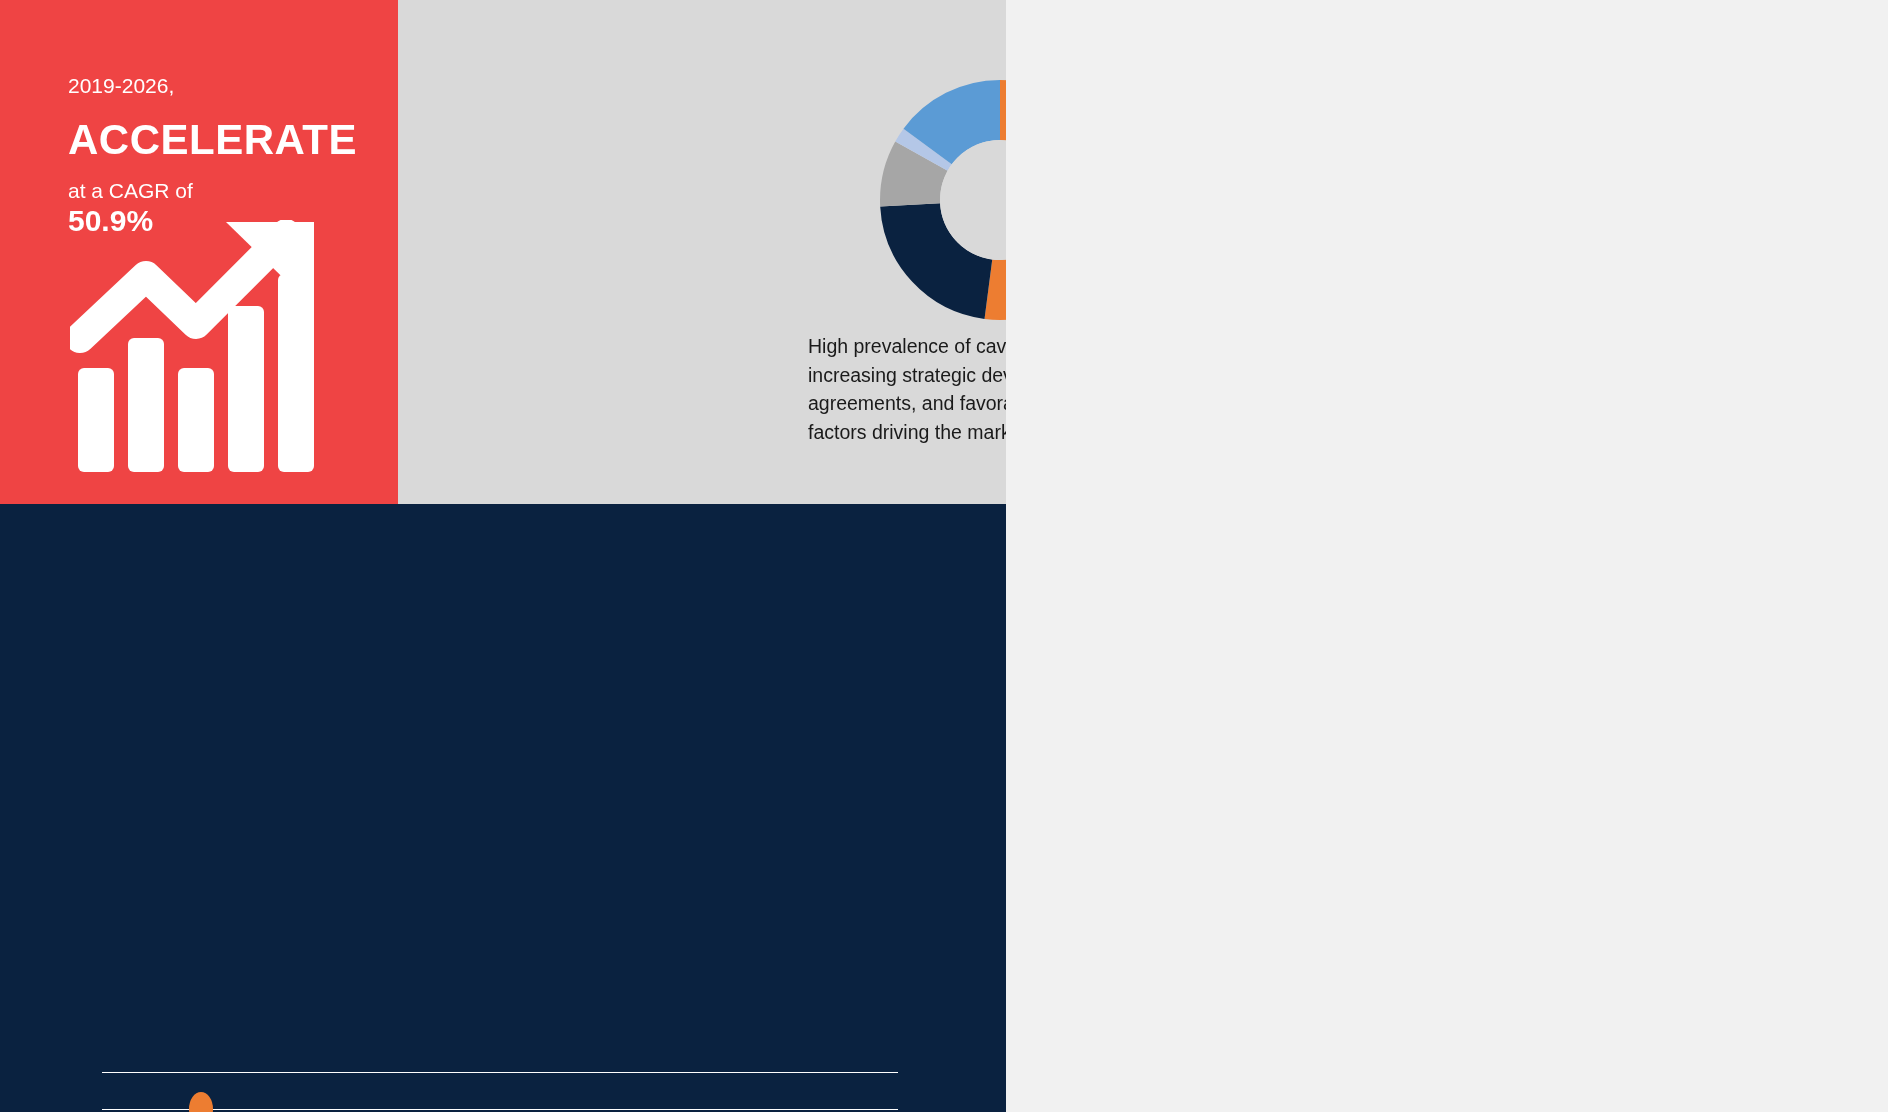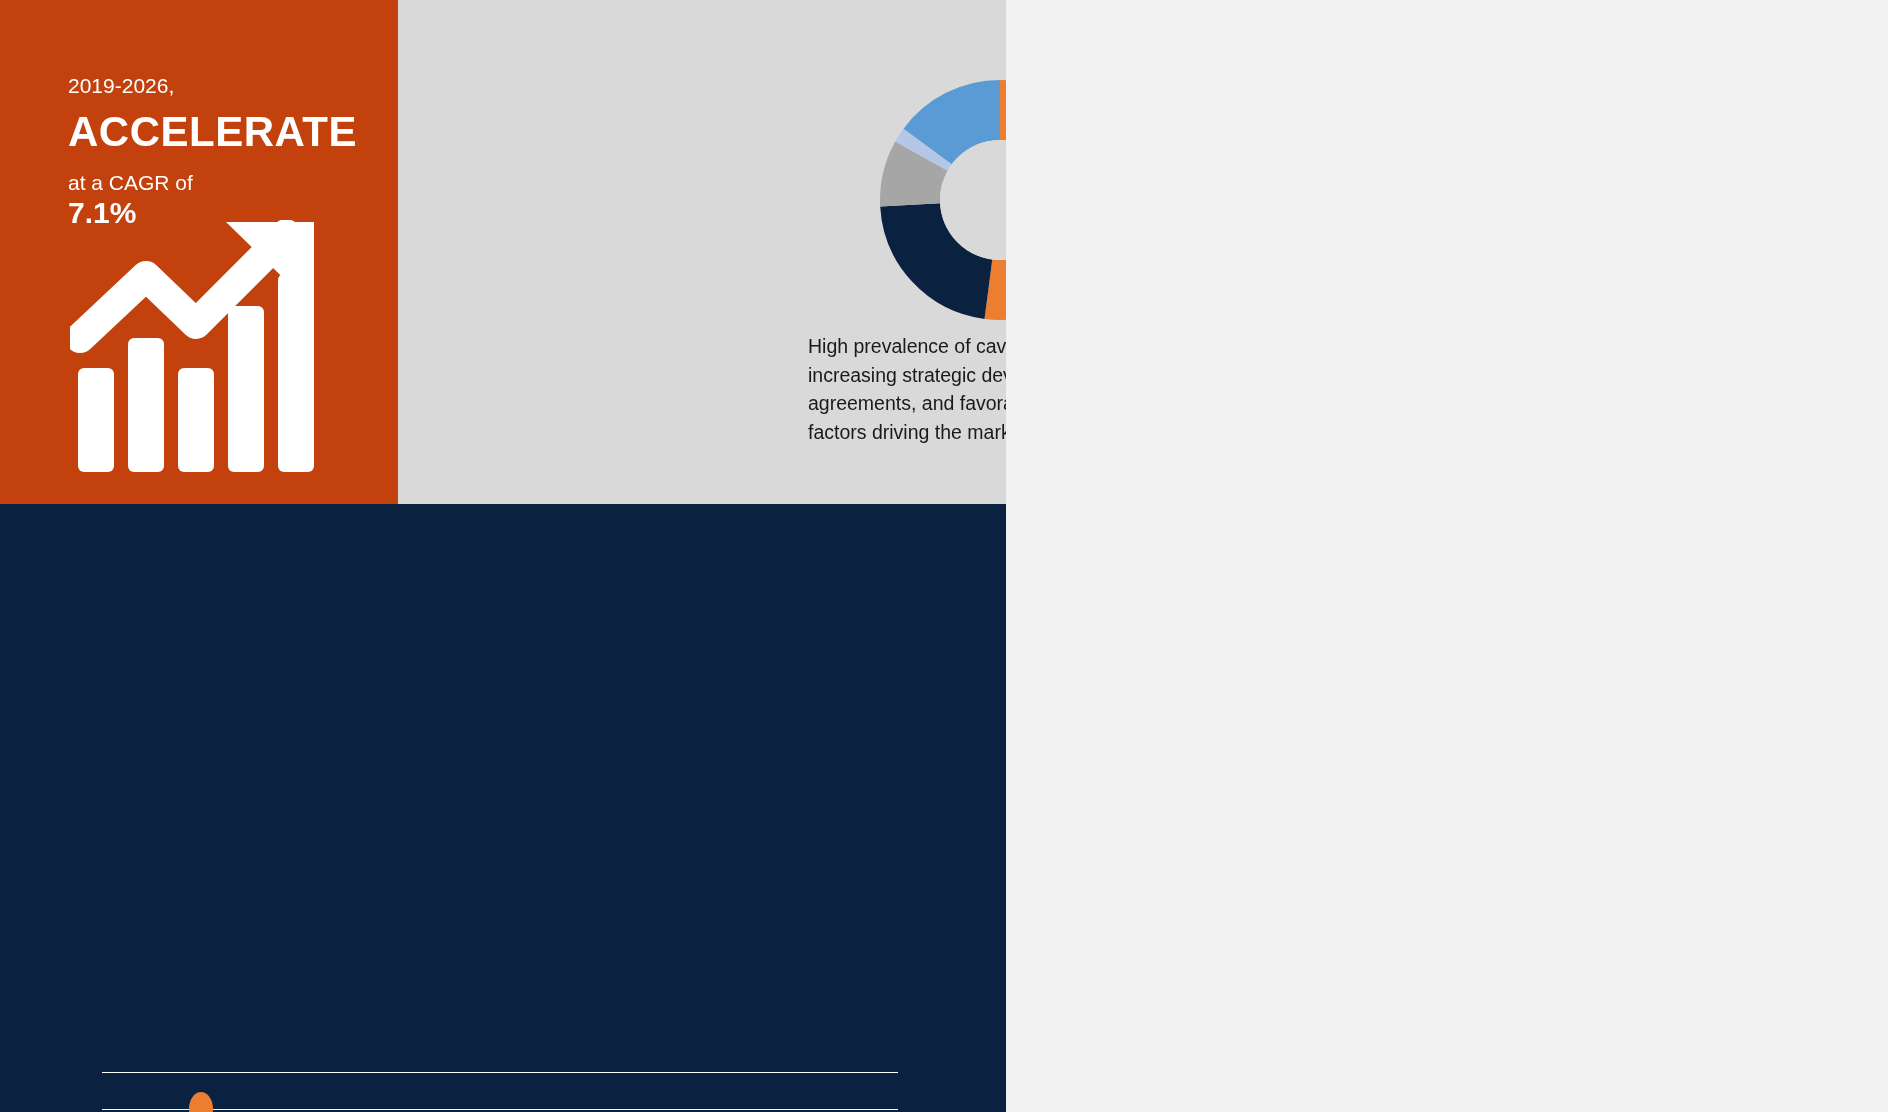--- a/index.html
+++ b/index.html
@@ -8,41 +8,41 @@
     font-family: "Liberation Sans", sans-serif;
     background: #f1f1f1;
     position: relative;
     overflow: hidden;
   }
   .page { position: absolute; inset: 0; }
 
   
   .q-orange {
     position: absolute; left: 0; top: 0; width: 398px; height: 504px;
-    background: #c2410c;
+    background: #ef4444;
   }
   .q-gray {
     position: absolute; left: 398px; top: 0; width: 608px; height: 504px;
     background: #d9d9d9;
   }
   .q-navy {
     position: absolute; left: 0; top: 504px; width: 1006px; height: 608px;
     background: #0a2240;
   }
   .q-right {
     position: absolute; left: 1006px; top: 0; width: 882px; height: 1112px;
     background: #f1f1f1;
   }
 
   
   .accel-text { position: absolute; left: 68px; top: 72px; width: 330px; color: #fff; }
   .accel-l1 { font-size: 21px; line-height: 1.35; font-weight: 400; }
   .accel-big {
     font-size: 42px; font-weight: 700; letter-spacing: 0.5px;
-    line-height: 1.15; margin-top: 8px; margin-bottom: 2px;
+    line-height: 1.15; margin-top: 16px; margin-bottom: 2px;
   }
   .accel-l3 { font-size: 21px; line-height: 1.3; margin-top: 12px; }
   .accel-pct { font-size: 30px; font-weight: 700; line-height: 1.15; }
 
   .growth-icon { position: absolute; left: 70px; top: 220px; width: 260px; height: 260px; }
 
   
   .donut-wrap { position: absolute; left: 482px; top: 80px; width: 240px; height: 240px; }
   .donut { width: 240px; height: 240px; }
 
@@ -68,21 +68,21 @@
 </head>
 <body>
 
 <div class="page">
 
   <div class="q-orange">
     <div class="accel-text">
       <div class="accel-l1">2019-2026,</div>
       <div class="accel-big">ACCELERATE</div>
       <div class="accel-l3">at a CAGR of</div>
-      <div class="accel-pct">7.1%</div>
+      <div class="accel-pct">50.9%</div>
     </div>
 
     <div class="growth-icon">
       <svg viewBox="0 0 260 260" width="260" height="260" aria-hidden="true">
 
         <rect x="8" y="148" width="36" height="104" rx="6" fill="#ffffff"></rect>
         <rect x="58" y="118" width="36" height="134" rx="6" fill="#ffffff"></rect>
         <rect x="108" y="148" width="36" height="104" rx="6" fill="#ffffff"></rect>
         <rect x="158" y="86" width="36" height="166" rx="6" fill="#ffffff"></rect>
         <rect x="208" y="54" width="36" height="198" rx="6" fill="#ffffff"></rect>

